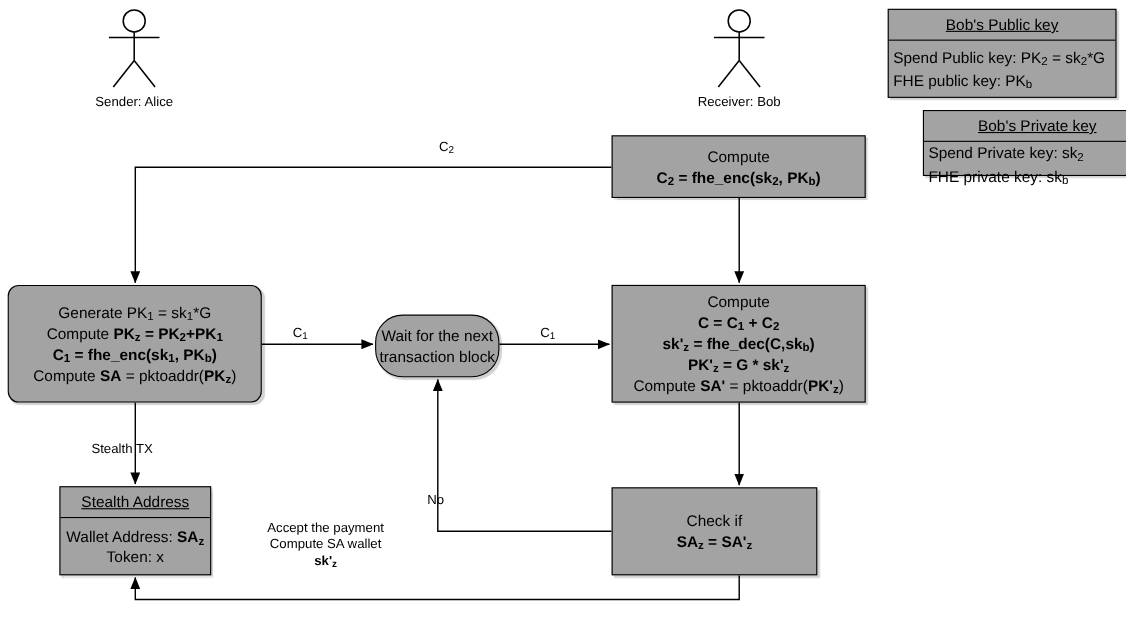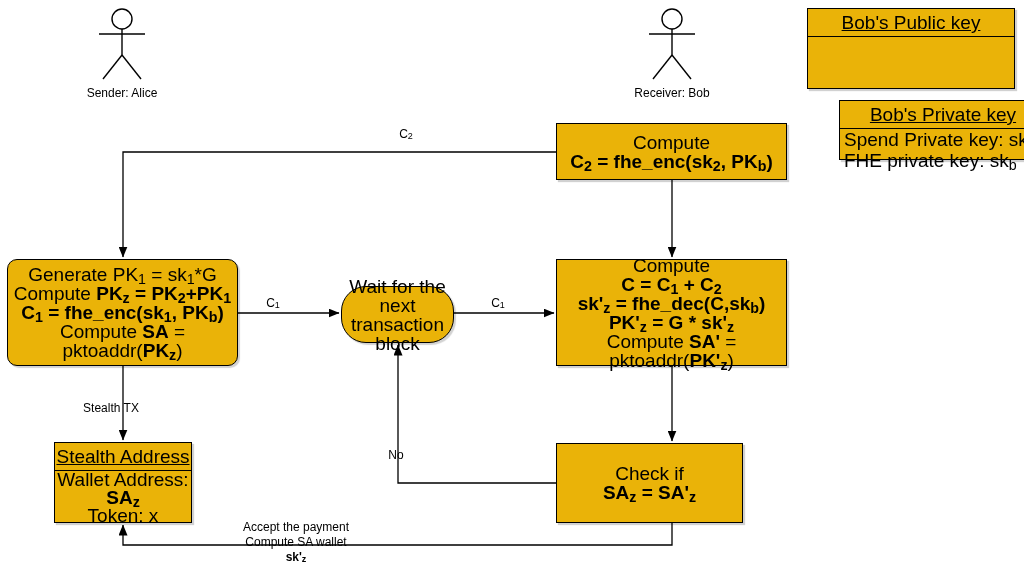--- a/index.html
+++ b/index.html
@@ -10,28 +10,28 @@
     background: #ffffff;
     font-family: "Liberation Sans", "DejaVu Sans", sans-serif;
     color: #000000;
     overflow: hidden;
   }
   .wires { position: absolute; left: 0; top: 0; width: 1024px; height: 565px; }
   .box {
     position: absolute;
     box-sizing: border-box;
     border: 1.5px solid #000000;
-    background: #eab308;
+    background: #a3a3a3;
     box-shadow: 2px 2px 1px rgba(0,0,0,0.18);
     display: flex;
     flex-direction: column;
     justify-content: center;
     align-items: center;
     text-align: center;
-    font-size: 19px;
+    font-size: 14px;
     line-height: 19px;
   }
   .box .ln { width: 100%; }
   .box.titled { justify-content: flex-start; }
   .box.titled .title {
     box-sizing: border-box;
     width: 100%;
     height: 28px;
     flex: 0 0 28px;
     border-bottom: 1.5px solid #000000;
@@ -98,20 +98,24 @@
       <polyline points="556,483 398,483 398,345" marker-end="url(#arr)"></polyline>
       <polyline points="672,523 672,545 123,545 123,525" marker-end="url(#arr)"></polyline>
     </g>
   </svg>
 
   <div class="lbl" style="left:122px; top:93px;">Sender: Alice</div>
   <div class="lbl" style="left:672px; top:93px;">Receiver: Bob</div>
 
   <div class="box titled" style="left:807px; top:8px; width:208px; height:81px;">
     <div class="title">Bob's Public key</div>
+    <div class="body left">
+      <div class="ln">Spend Public key: PK<sub>2</sub> = sk<sub>2</sub>*G</div>
+      <div class="ln">FHE public key: PK<sub>b</sub></div>
+    </div>
   </div>
 
   <div class="box titled" style="left:839px; top:100px; width:208px; height:60px;">
     <div class="title">Bob's Private key</div>
     <div class="body left">
       <div class="ln">Spend Private key: sk<sub>2</sub></div>
       <div class="ln">FHE private key: sk<sub>b</sub></div>
     </div>
   </div>
 
@@ -151,19 +155,19 @@
       <div class="ln">Wallet Address: <b>SA</b><b><sub>z</sub></b></div>
       <div class="ln">Token: x</div>
     </div>
   </div>
 
   <div class="lbl" style="left:406px; top:134px;">C<sub>2</sub></div>
   <div class="lbl" style="left:273px; top:303px;">C<sub>1</sub></div>
   <div class="lbl" style="left:498px; top:303px;">C<sub>1</sub></div>
   <div class="lbl" style="left:111px; top:408px;text-align:center;">Stealth TX</div>
   <div class="lbl" style="left:396px; top:455px;">No</div>
-  <div class="lbl" style="left:296px; top:542px;">
+  <div class="lbl" style="left:296px; top:495px;">
     <div>Accept the payment</div>
     <div>Compute SA wallet</div>
     <div><b>sk'</b><b><sub>z</sub></b></div>
   </div>
 
 </div>
 
 </body></html>

